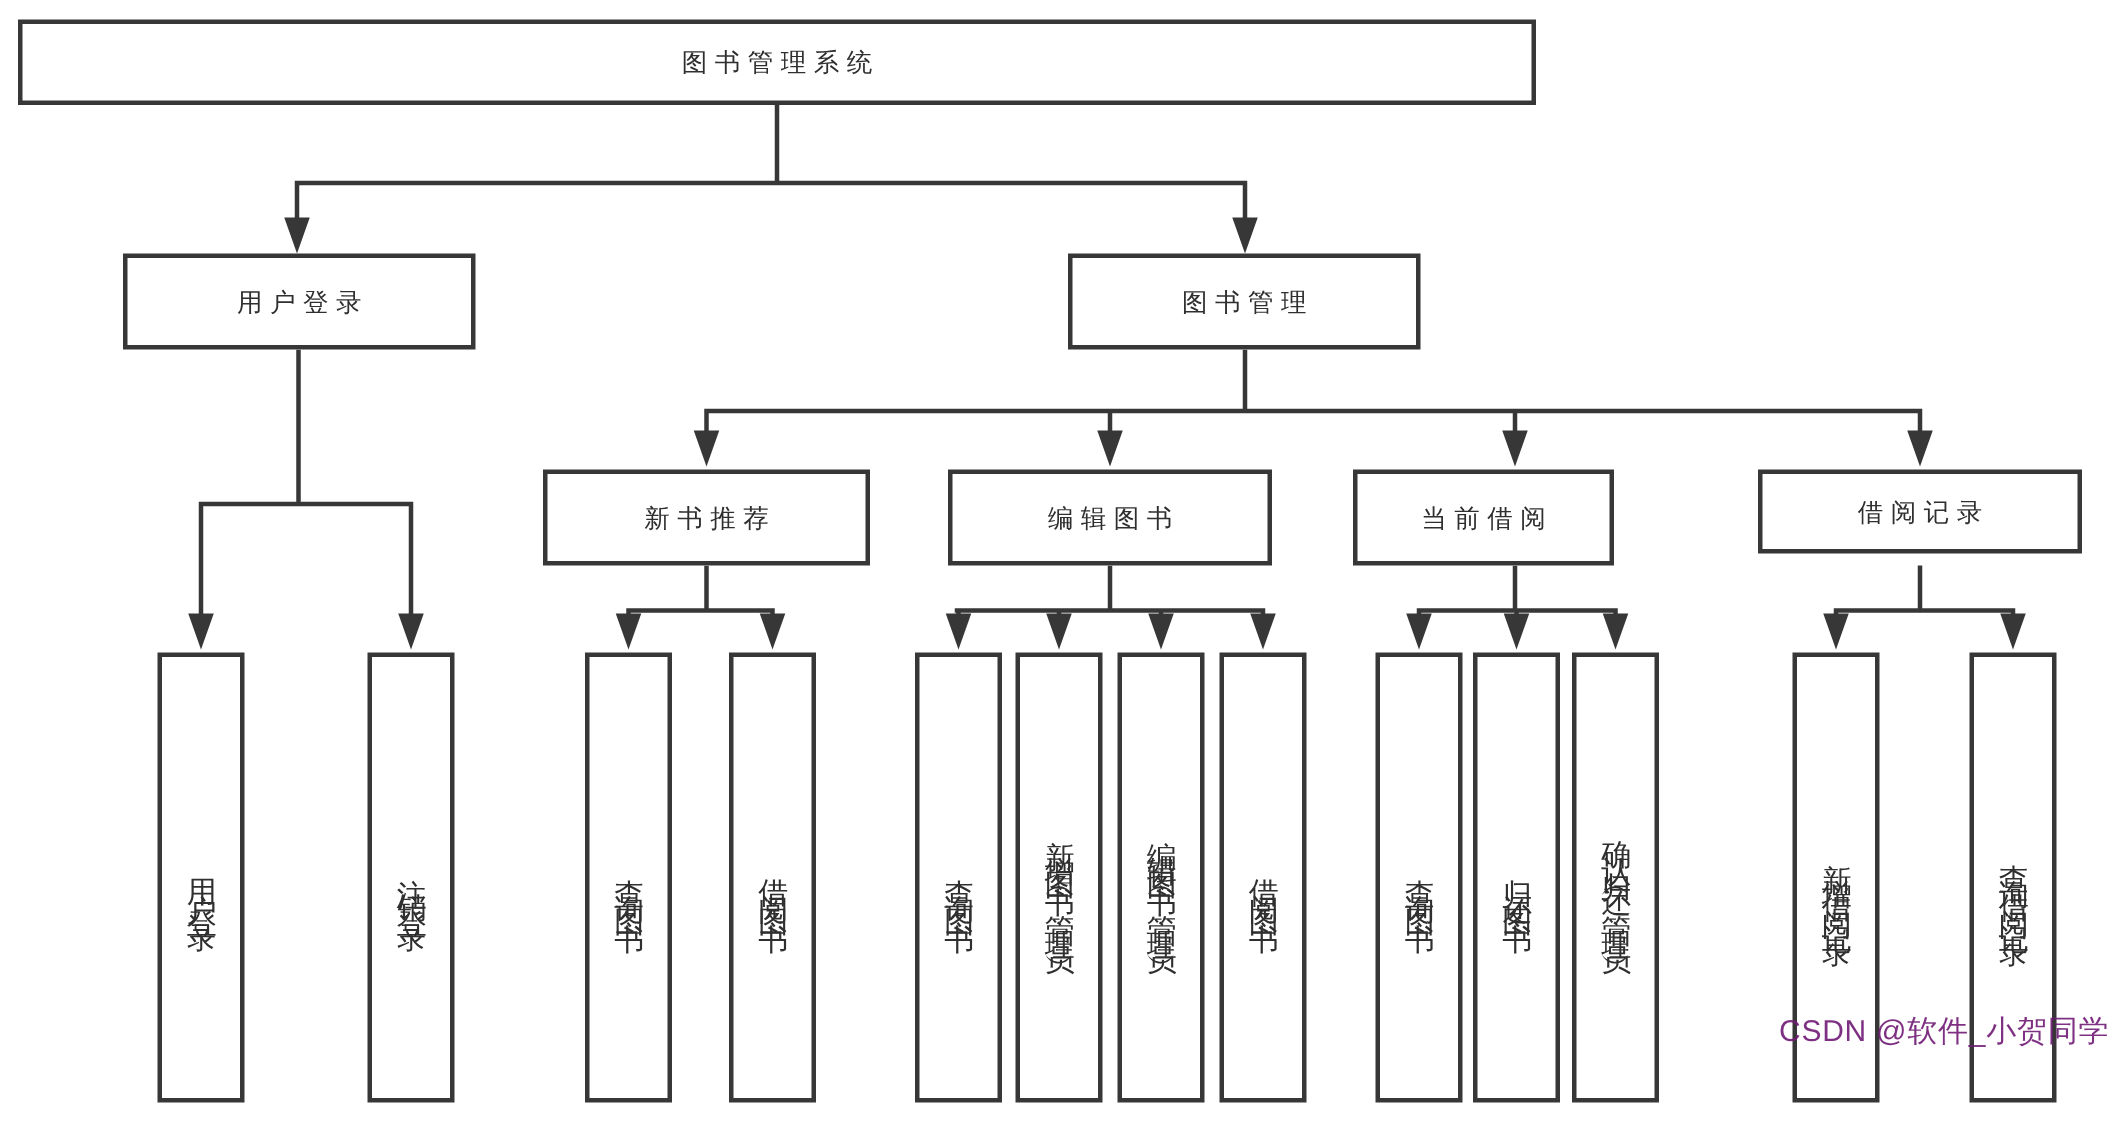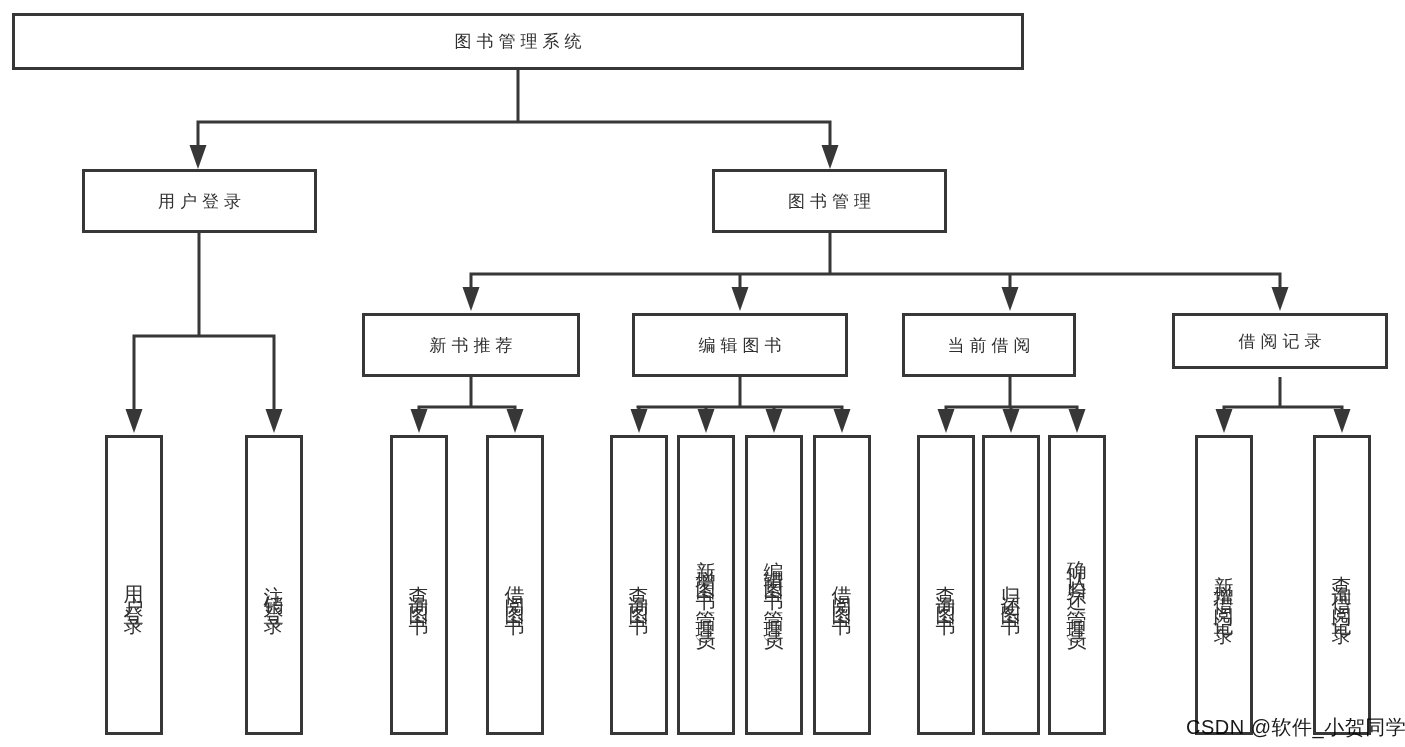--- a/index.html
+++ b/index.html
@@ -55,24 +55,24 @@
     line-height: 1;
     white-space: nowrap;
   }
   .box.v span {
     display: block;
     margin-top: 10px; 
   }
   .watermark {
     position: absolute;
     left: 1186px;
-    top: 714px;
+    top: 674px;
     font-size: 20px;
     letter-spacing: 0.5px;
-    color: #000000;
+    color: #701a75;
     opacity: 0.9;
     z-index: 3;
     white-space: nowrap;
   }
 </style>
 </head>
 <body>
 
 <div class="canvas">
 

